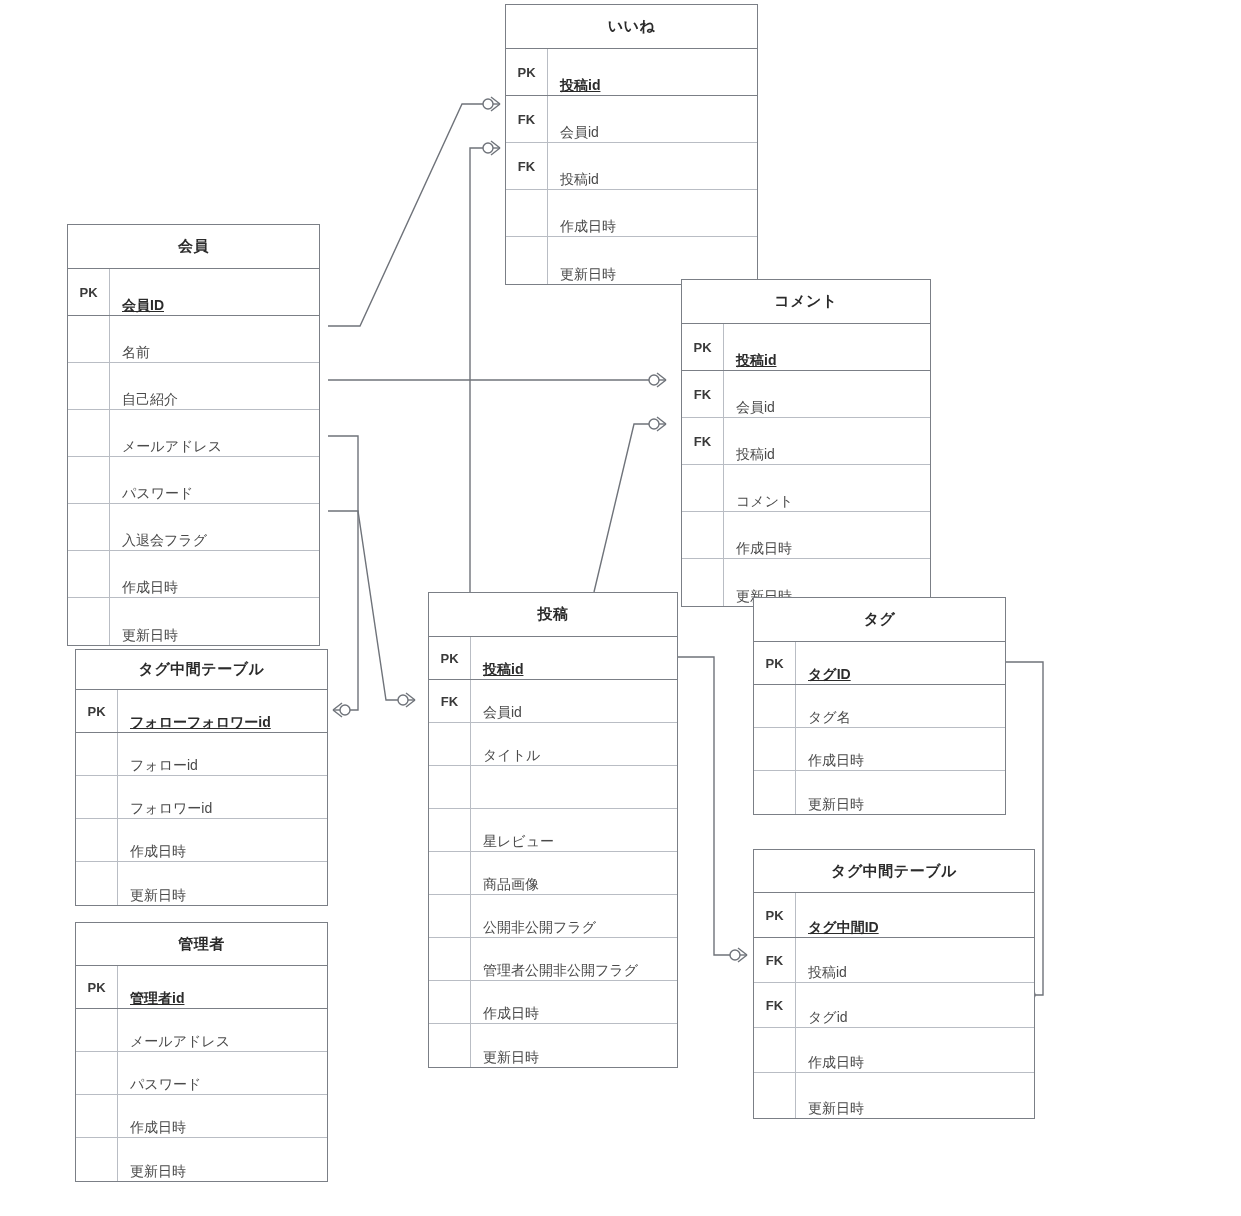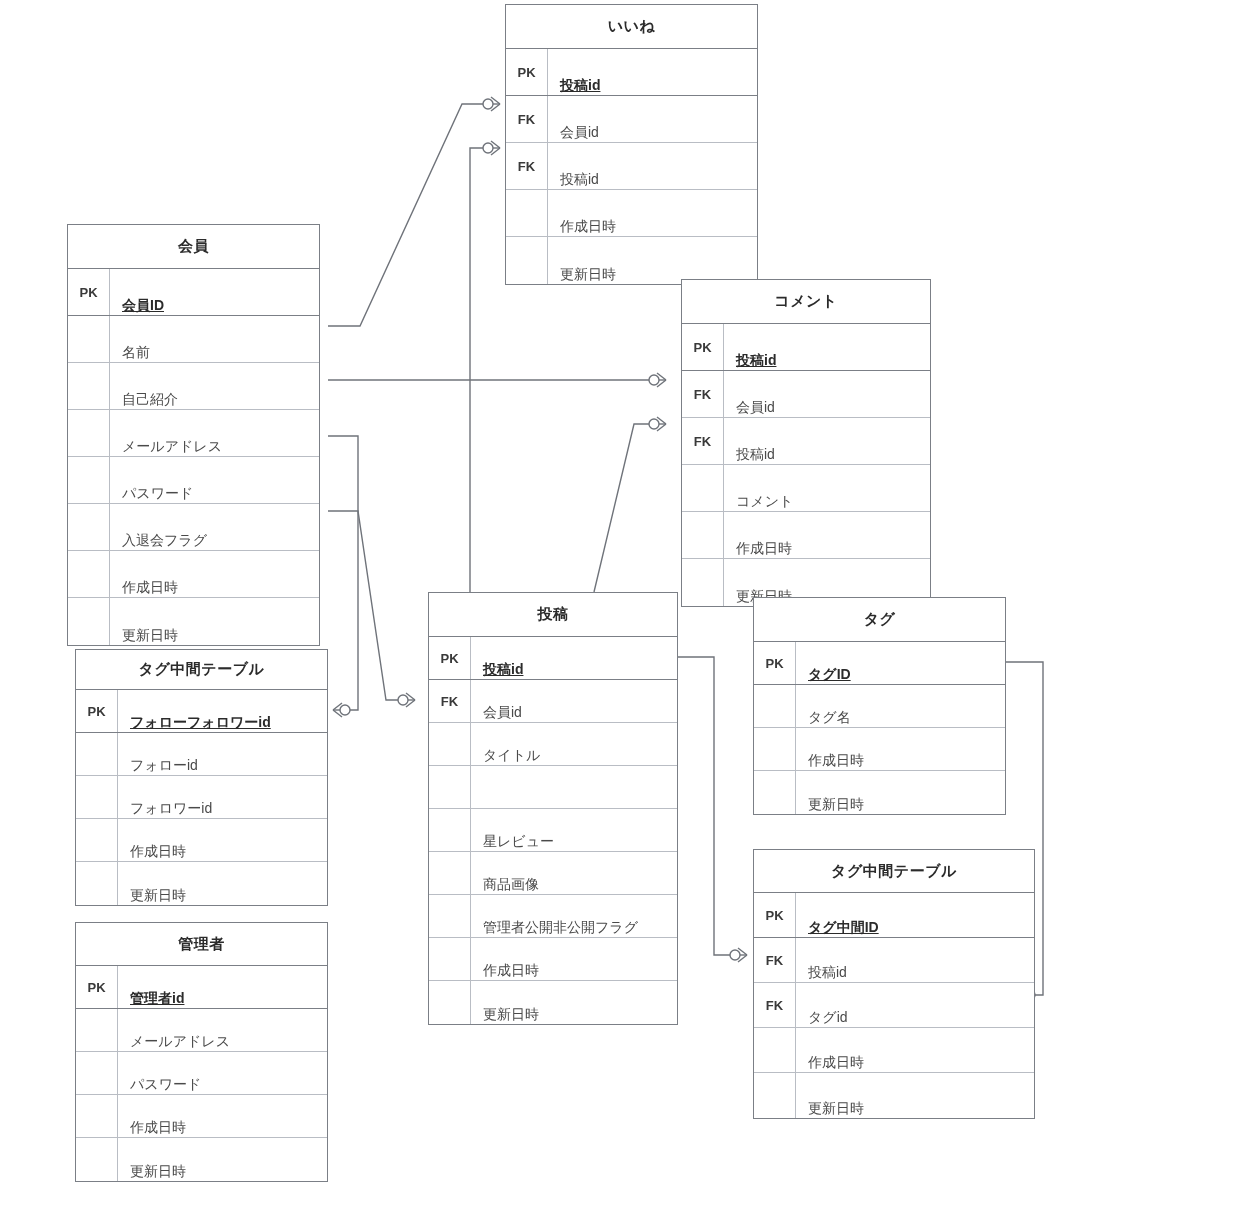--- a/index.html
+++ b/index.html
@@ -272,20 +272,24 @@
         <div class="ent-row" style="height: 43px;">
           <div class="key-cell"></div>
           <div class="attr-cell">星レビュー</div>
         </div>
         <div class="ent-row" style="height: 43px;">
           <div class="key-cell"></div>
           <div class="attr-cell">商品画像</div>
         </div>
         <div class="ent-row" style="height: 43px;">
           <div class="key-cell"></div>
+          <div class="attr-cell">公開非公開フラグ</div>
+        </div>
+        <div class="ent-row" style="height: 43px;">
+          <div class="key-cell"></div>
           <div class="attr-cell">管理者公開非公開フラグ</div>
         </div>
         <div class="ent-row" style="height: 43px;">
           <div class="key-cell"></div>
           <div class="attr-cell">作成日時</div>
         </div>
         <div class="ent-row last" style="height: 43px;">
           <div class="key-cell"></div>
           <div class="attr-cell">更新日時</div>
         </div>

